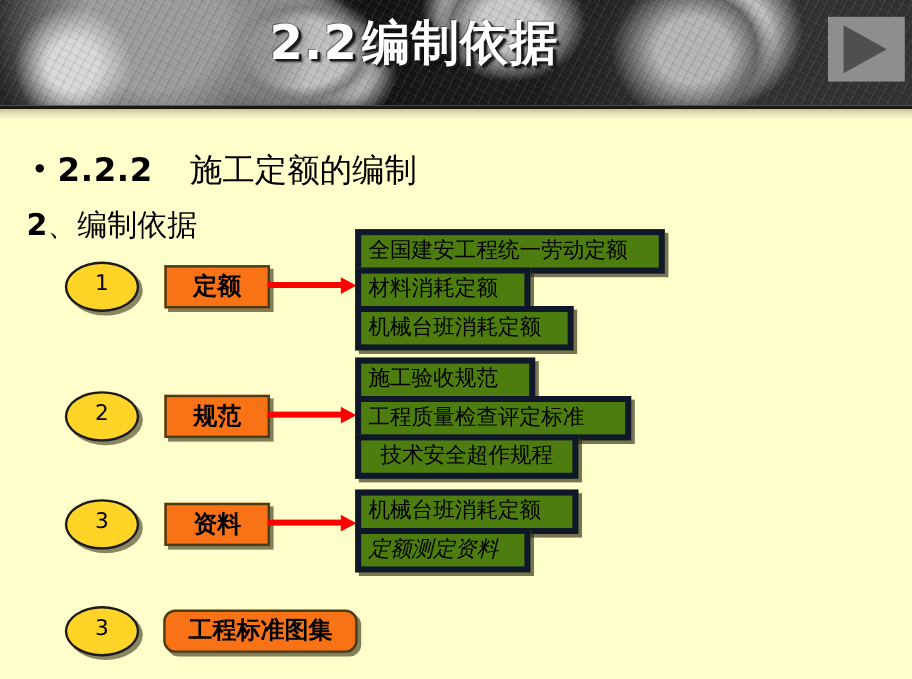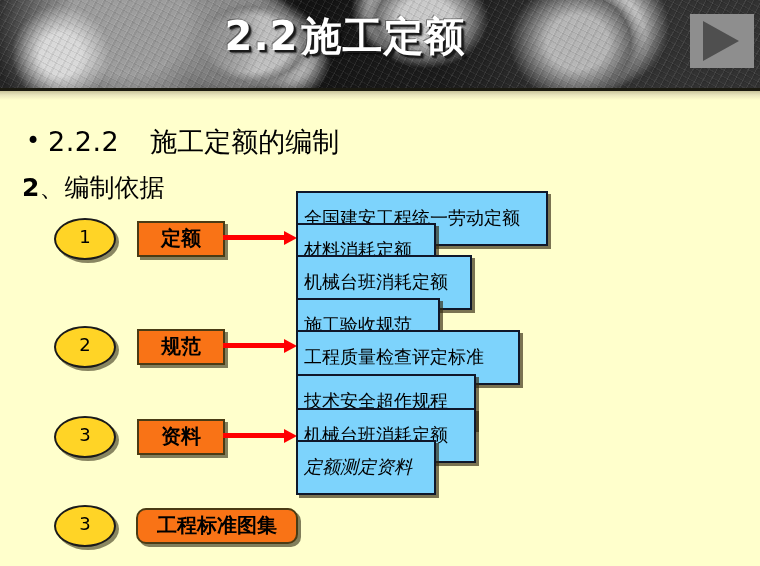--- a/index.html
+++ b/index.html
@@ -134,21 +134,21 @@
     line-height: 34px;
     white-space: nowrap;
   }
   #bullet-line .dot {
     display: inline-block;
     width: 22px;
     font-size: 24px;
     vertical-align: 2px;
   }
   #bullet-line .code {
-    font-weight: normal;
+    font-weight: bold;
     letter-spacing: .5px;
   }
   #bullet-line .txt {
     margin-left: 31px;
     font-weight: normal;
   }
   #sub-line {
     position: absolute;
     left: 22px;
     top: 173px;
@@ -182,27 +182,27 @@
     color: #000;
     font-weight: bold;
     font-size: 20px;
     line-height: 30px;
     text-align: center;
     white-space: nowrap;
   }
   .item-box {
     position: absolute;
     height: 27px;
-    border: 2px solid #0f172a;
-    background: #7dd3fc;
+    border: 5px solid #0f172a;
+    background: #4d7c0f;
     box-shadow: 3px 3px 0 rgba(50,40,15,.65);
     color: #000;
     font-size: 18px;
     line-height: 25px;
-    padding: 12px 6px;
+    padding: 0 6px;
     white-space: nowrap;
   }
   .arrow {
     position: absolute;
     height: 9px;
   }
   .arrow .shaft {
     position: absolute;
     left: 0;
     top: 2px;
@@ -223,21 +223,21 @@
 </head>
 <body>
 
 <div id="slide">
 
   <div id="header">
     <div id="header-photo"></div>
     <div id="header-grain"></div>
 
     <div id="title">
-      <span class="num">2.2</span><span class="cjk">施工定额</span>
+      <span class="num">2.2</span><span class="cjk">编制依据</span>
     </div>
 
     <div id="play-button">
       <div class="tri"></div>
     </div>
   </div>
   <div id="header-rule"></div>
   <div id="header-fade"></div>
 
   <div id="bullet-line">
@@ -277,21 +277,21 @@
   <div class="arrow" style="left:223px; top:341px; width:74px;">
     <div class="shaft" style="width:62px;"></div>
     <div class="head" style="left:61px;"></div>
   </div>
   <div class="item-box" style="left:296px; top:298px; width:128px;">
     <span class="cjk">施工验收规范</span>
   </div>
   <div class="item-box" style="left:296px; top:330px; width:208px;">
     <span class="cjk">工程质量检查评定标准</span>
   </div>
-  <div class="item-box" style="left:296px; top:374px; width:164px;">
+  <div class="item-box" style="left:296px; top:362px; width:164px;text-align:center;">
     <span class="cjk">技术安全超作规程</span>
   </div>
 
   <div class="ellipse" style="left:54px; top:416px;">
     <span>3</span>
   </div>
   <div class="label-box" style="left:137px; top:419px; width:84px;">
     <span class="cjk">资料</span>
   </div>
   <div class="arrow" style="left:223px; top:431px; width:74px;">

